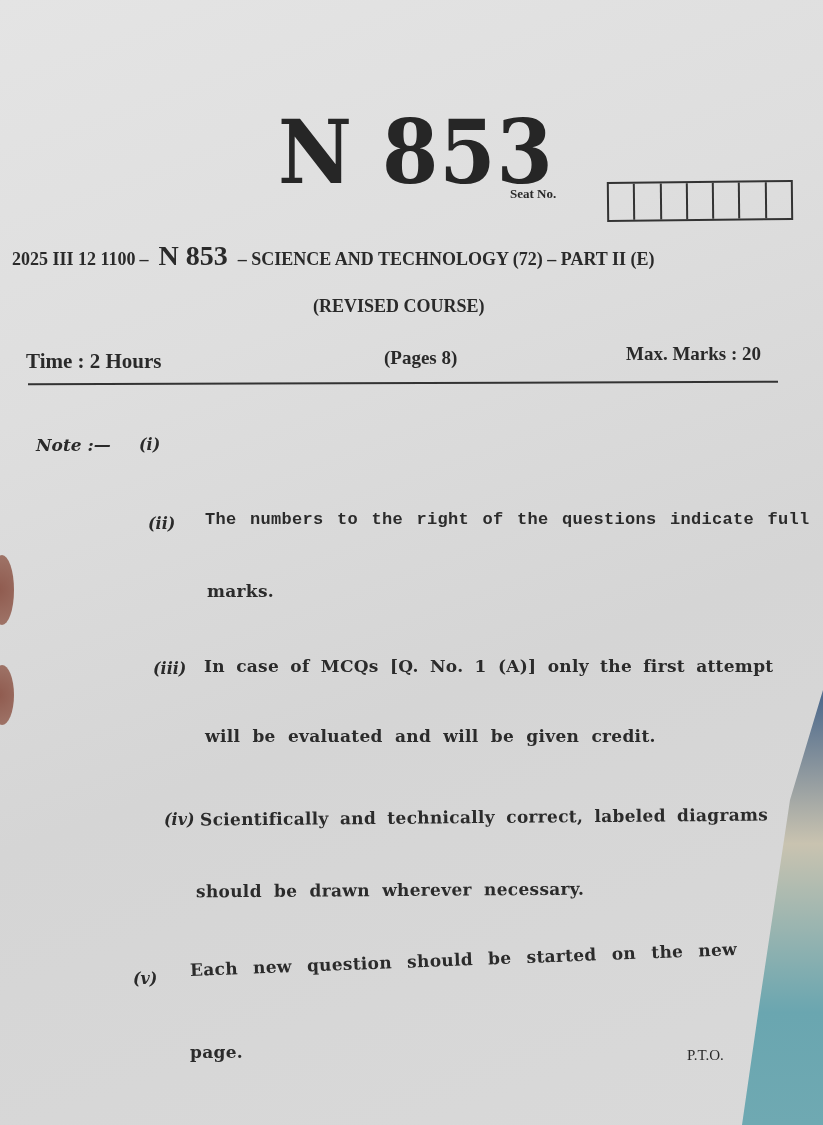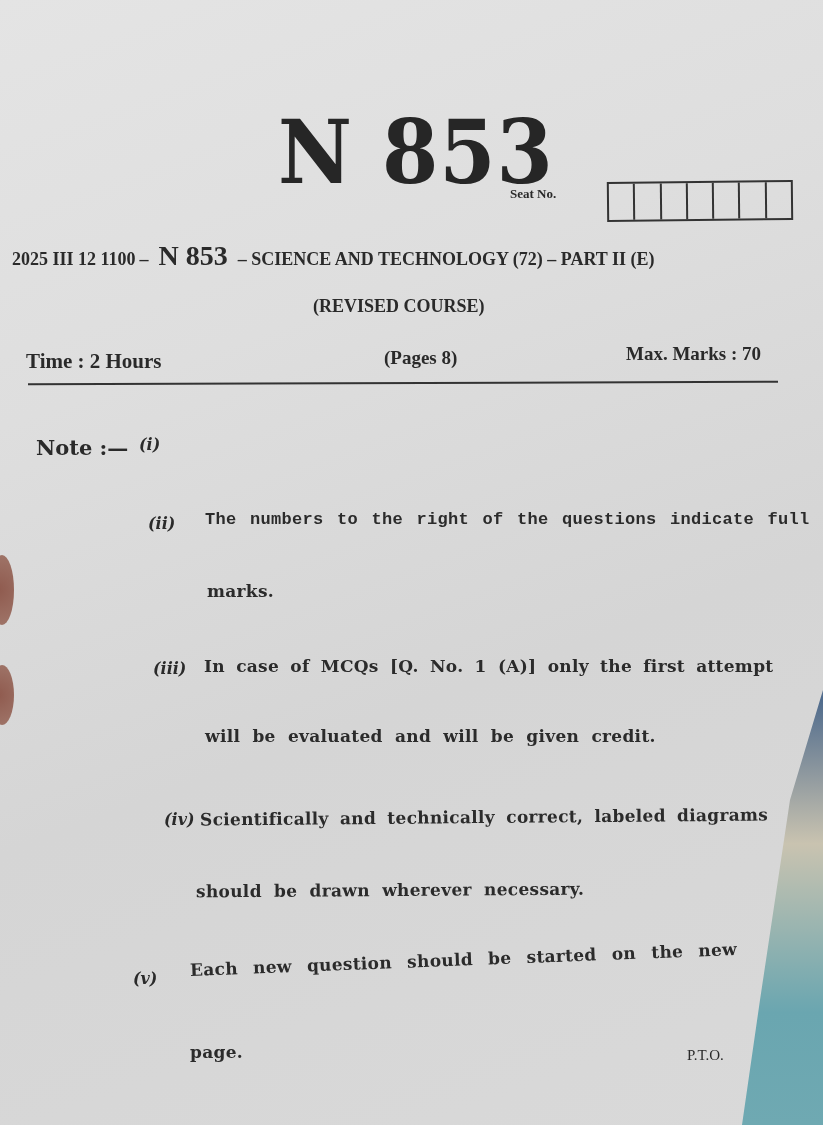--- a/index.html
+++ b/index.html
@@ -39,21 +39,21 @@
   }
   .title-line .small { font-size: 18px; }
   .title-line .code { font-size: 28px; margin: 0 6px; }
   .revised { left: 313px; top: 296px; font-size: 18px; font-weight: bold; font-family: Liberation Serif, serif; }
   .time { left: 26px; top: 349px; font-size: 21px; font-weight: bold; font-family: "Liberation Serif", serif; }
   .pages { left: 366px; top: 347px; font-size: 19px; font-weight: bold; font-family: "Liberation Serif", serif; margin-left: 18px; }
   .marks { left: 626px; top: 343px; font-size: 19px; font-weight: bold; font-family: "Liberation Serif", serif; }
   .rule { position: absolute; left: 28px; top: 382px; width: 750px; height: 2px; background: #333; transform: rotate(-0.2deg); }
   .note-text { font-size: 17px; font-weight: bold; color: #2b2b2b; letter-spacing: 0.3px; }
   .num { font-style: italic; font-weight: bold; font-size: 16px; }
-  .note-label { font-weight: bold; font-size: 21px; }
+  .note-label { font-style: italic; font-weight: bold; font-size: 17px; }
   .wide { word-spacing: 6px; }
   .pto { font-size: 15px; font-family: "Liberation Serif", serif; }
 </style>
 </head>
 <body>
 
 <div class="bg-right"></div>
 
 <div class="paper">
   <div class="finger" style="top:555px;height:70px;"></div>
@@ -75,21 +75,21 @@
     <span class="small">2025 III 12 1100</span>
     <span class="small">–</span>
     <span class="code">N 853</span>
     <span class="small">– SCIENCE AND TECHNOLOGY (72) – PART II (E)</span>
   </div>
 
   <div class="abs revised">(REVISED COURSE)</div>
 
   <div class="abs time">Time : 2 Hours</div>
   <div class="abs pages">(Pages 8)</div>
-  <div class="abs marks">Max. Marks : 70</div>
+  <div class="abs marks">Max. Marks : 20</div>
   <div class="rule"></div>
 
   <div class="abs note-label" style="left:36px;top:435px;">Note :—</div>
   <div class="abs num" style="left:139px;top:435px;">(i)</div>
 
   <div class="abs num" style="left:148px;top:514px;">(ii)</div>
   <div class="abs note-text" style="left:205px;top:510px;word-spacing:3px;font-family:Liberation Mono, monospace;">The numbers to the right of the questions indicate full</div>
   <div class="abs note-text" style="left:207px;top:581px;">marks.</div>
 
   <div class="abs num" style="left:153px;top:659px;">(iii)</div>

